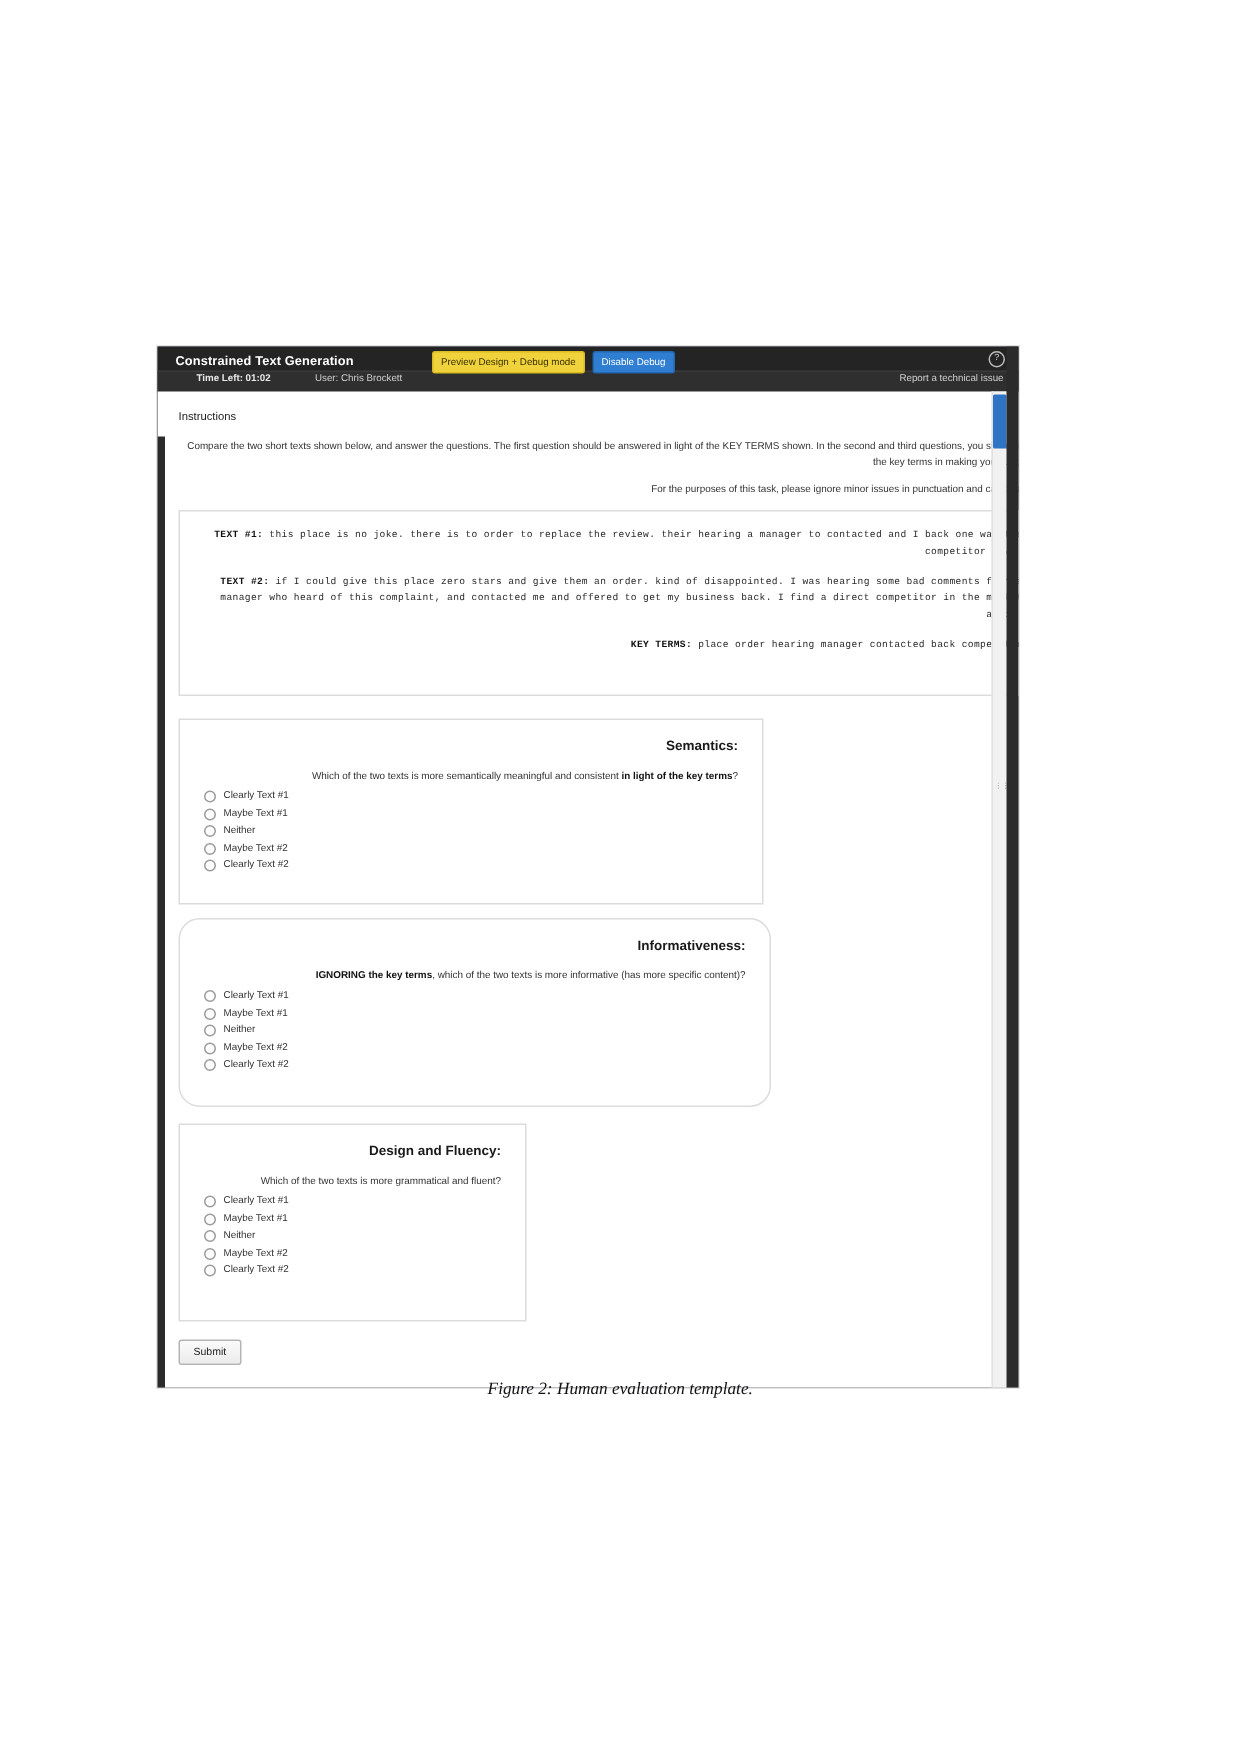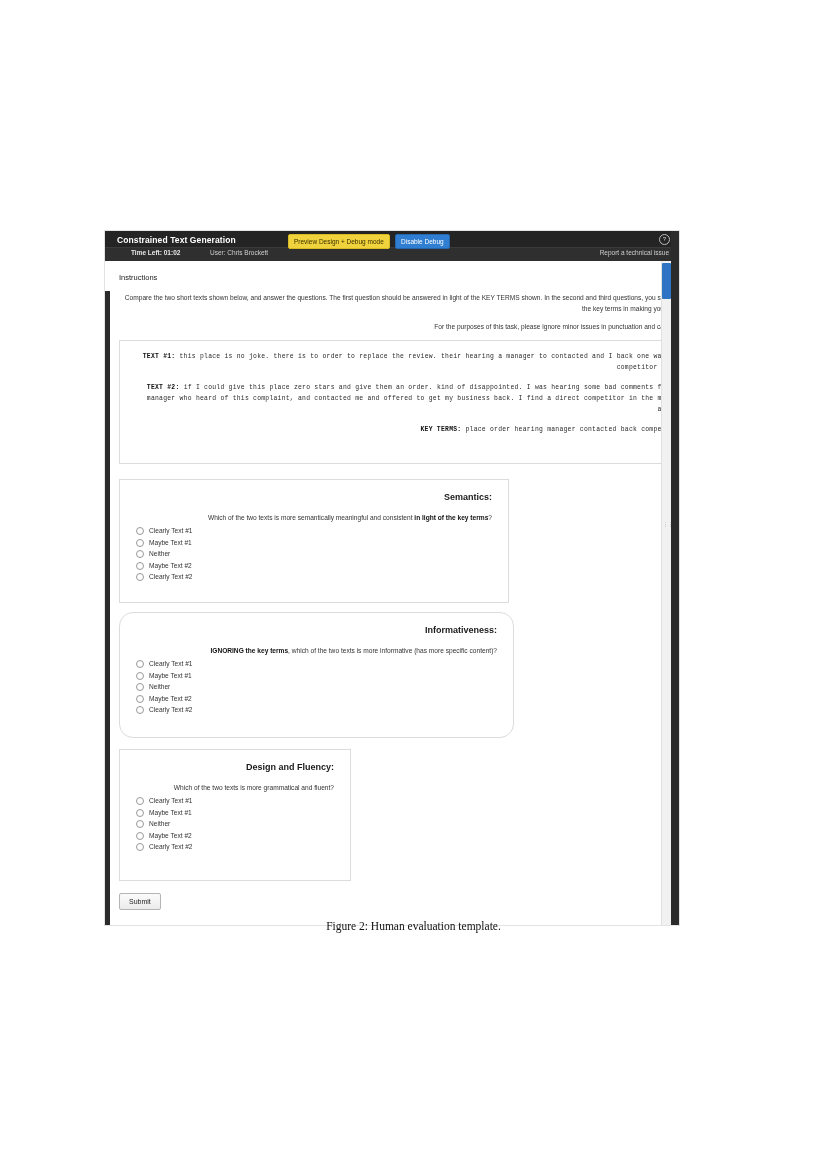--- a/index.html
+++ b/index.html
@@ -305,20 +305,21 @@
   
   .caption {
     position: absolute;
     left: 0;
     top: 920px;
     width: 827px;
     text-align: center;
     font-family: "Liberation Serif", serif;
     font-size: 11.5px;
     color: #111;
+    font-style: italic;
   }
 </style>
 </head>
 <body>
 
 <div class="page">
 
   <div class="figure">
 
     <div class="topbar">

